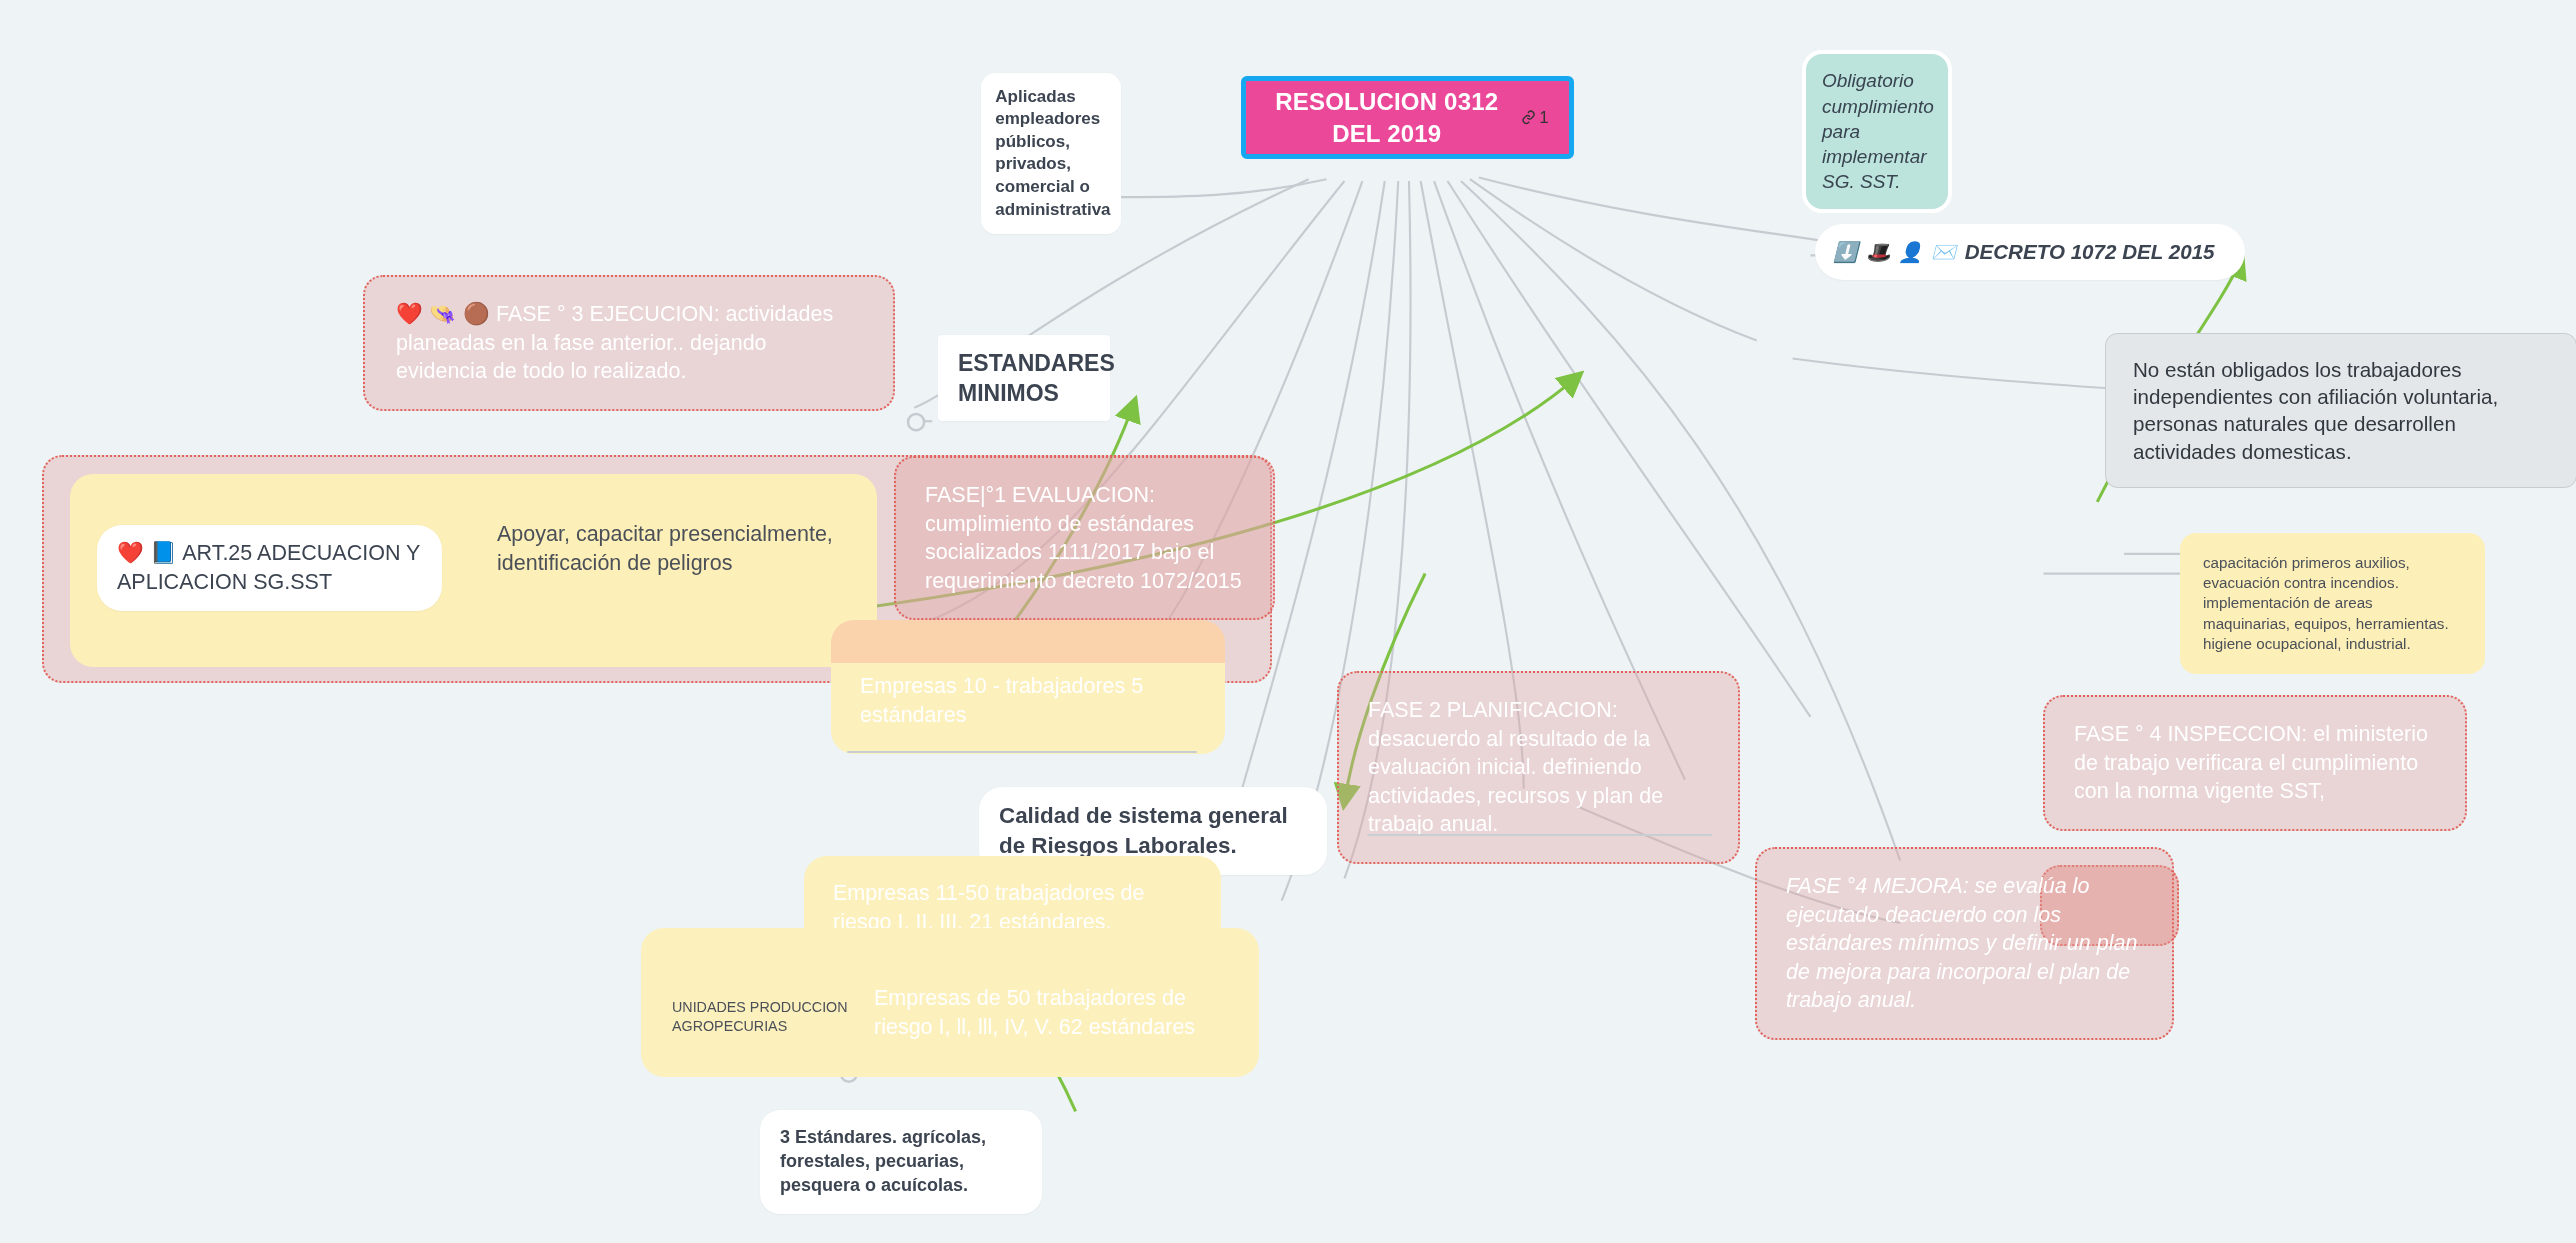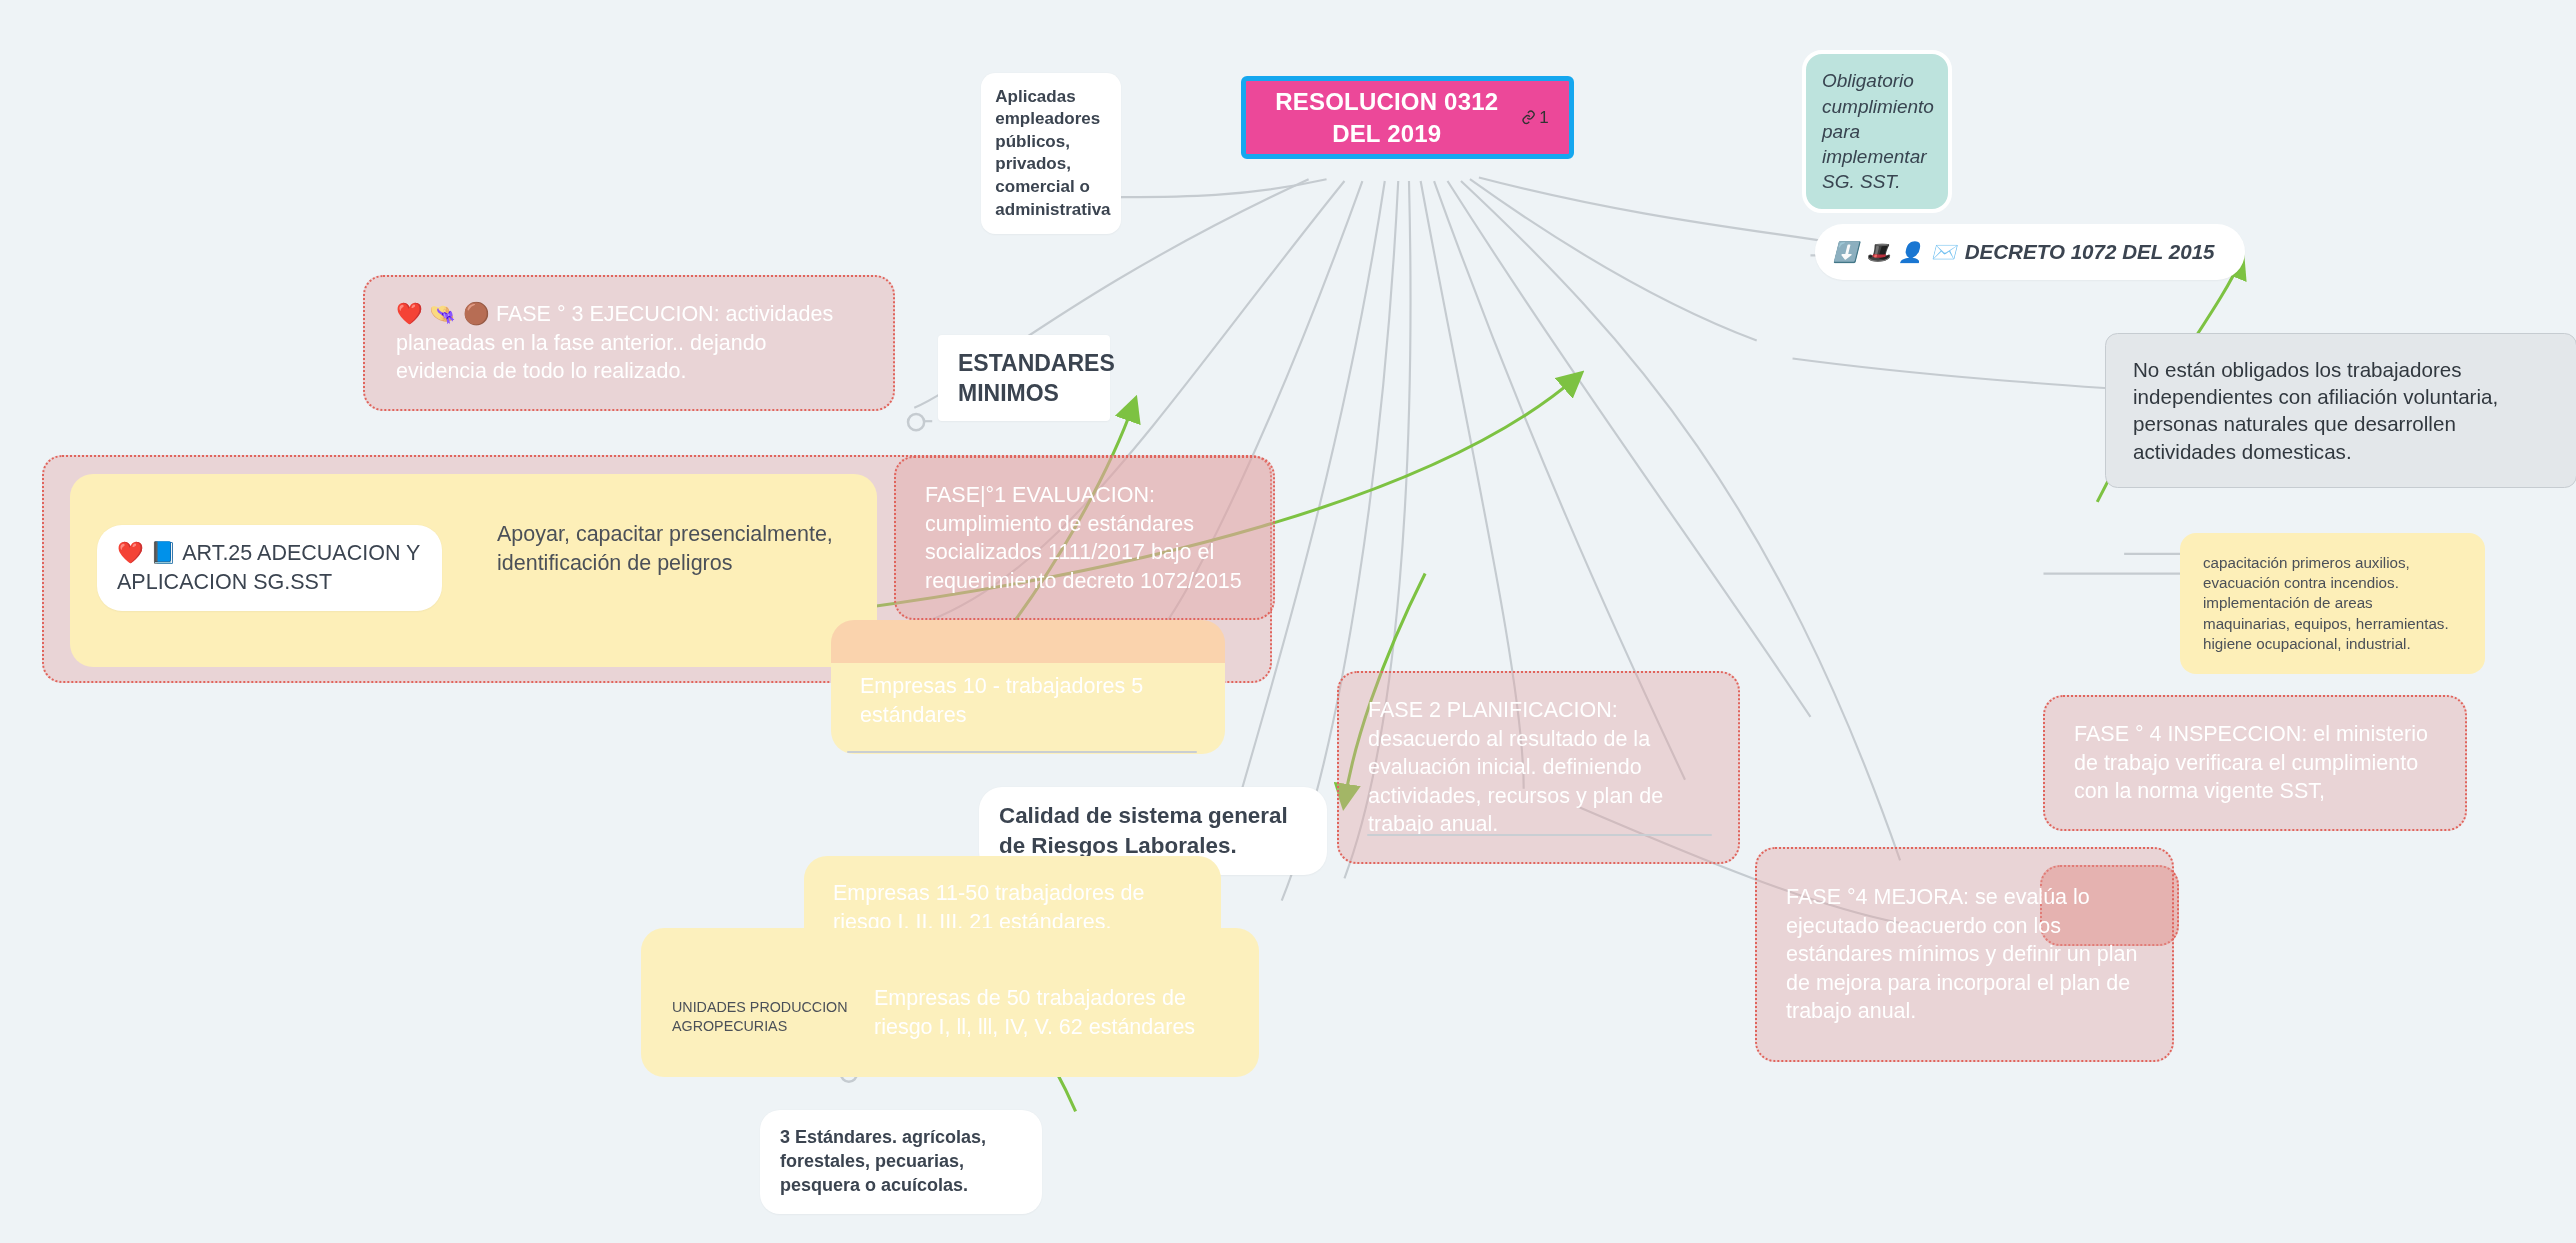--- a/index.html
+++ b/index.html
@@ -188,21 +188,21 @@
 
   <div class="node yellow" style="left:2180px; top:533px; width:305px; padding:20px 23px; font-size:15.2px; border-radius:16px;">
     <span class="txt">capacitación primeros auxilios, evacuación contra incendios. implementación de areas maquinarias, equipos, herramientas. higiene ocupacional, industrial.</span>
   </div>
 
   <div class="node pinkbox" style="left:2043px; top:695px; width:424px; padding:23px 29px; font-size:21.5px;">
     <span class="txt">FASE ° 4 INSPECCION: el ministerio de trabajo verificara el cumplimiento con la norma vigente SST,</span>
   </div>
   <div class="node pinkbox-solid" style="left:2040px; top:865px; width:139px; height:81px;"></div>
 
-  <div class="node pinkbox" style="left:1755px; top:847px; width:419px; padding:34px 29px; font-size:21.5px;">
+  <div class="node pinkbox" style="left:1755px; top:847px; width:419px; padding:23px 29px; font-size:21.5px;font-style:italic;">
     <span class="txt">FASE °4 MEJORA: se evalúa lo ejecutado deacuerdo con los estándares mínimos y definir un plan de mejora para incorporal el plan de trabajo anual.</span>
   </div>
 
   <div class="node pinkbox" style="left:1337px; top:671px; width:403px; padding:23px 29px; font-size:21.5px;">
     <span class="txt">FASE 2 PLANIFICACION: desacuerdo al resultado de la evaluación inicial. definiendo actividades, recursos y plan de trabajo anual.</span>
   </div>
   <div class="underline-rule" style="left:1367px; top:834px; width:345px;"></div>
 
   <div class="node pinkbox" style="left:363px; top:275px; width:532px; padding:23px 31px; font-size:21.5px;">
     <span class="txt">

